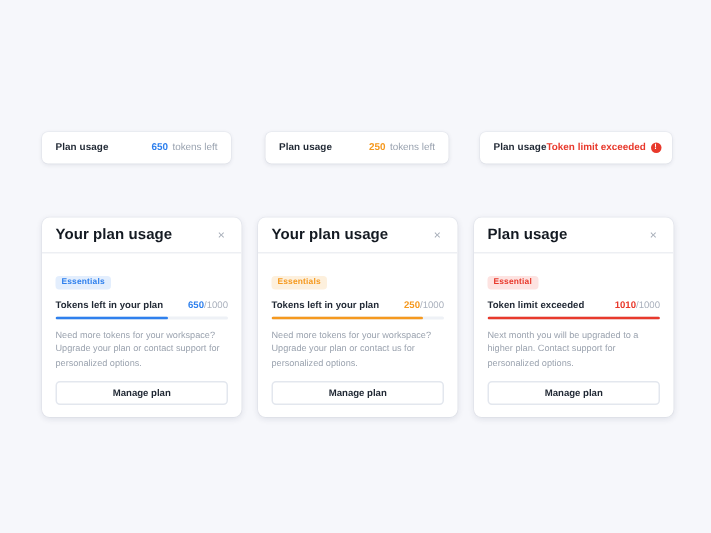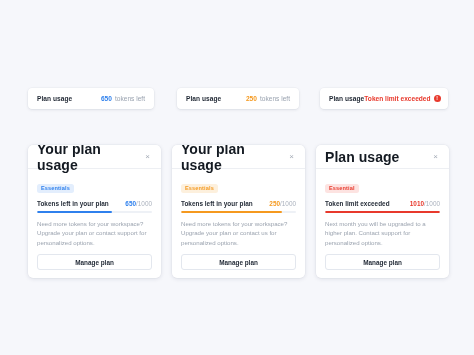--- a/index.html
+++ b/index.html
@@ -70,21 +70,21 @@
   .card3 { left: 316px; }
 
   .card-header {
     display: flex;
     align-items: center;
     height: 24px;
     padding: 0 9px;
     border-bottom: 1px solid #edeff3;
   }
   .card-title {
-    font-size: 14px;
+    font-size: 10px;
     font-weight: bold;
     color: #141a22;
     letter-spacing: 0.05px;
   }
   .close-icon {
     margin-left: auto;
     width: 9px; height: 9px;
     display: flex;
     align-items: center;
     justify-content: center;

